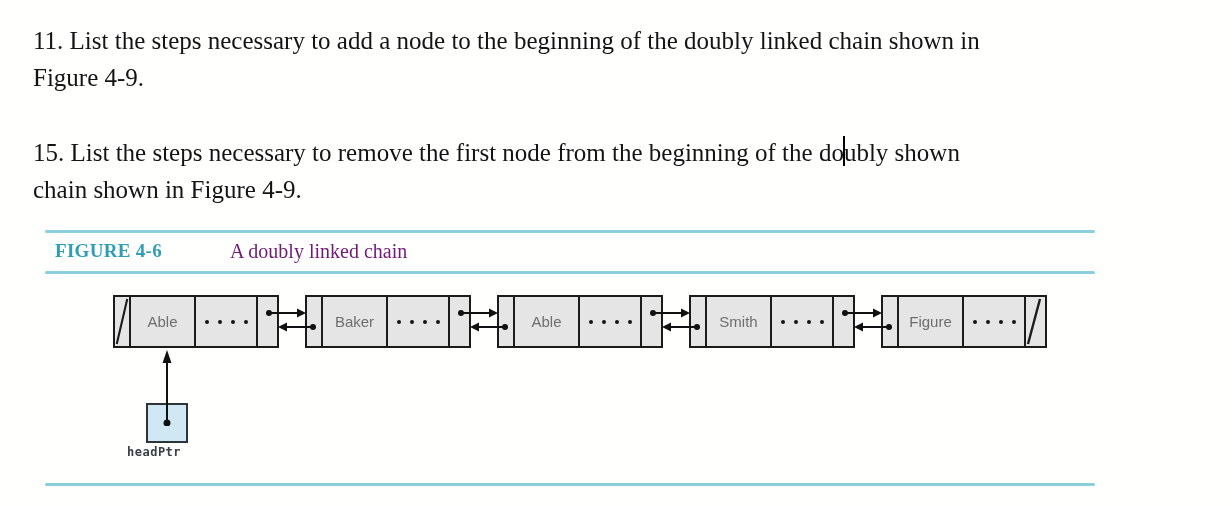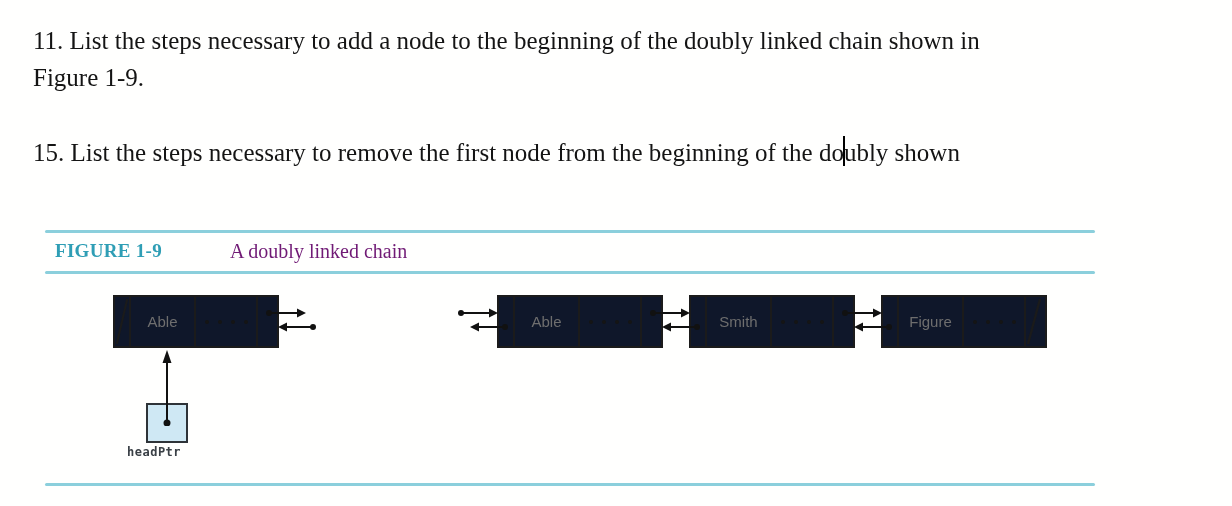--- a/index.html
+++ b/index.html
@@ -14,21 +14,21 @@
   .caret{display:inline-block;width:2px;height:30px;background:#000;vertical-align:-5px;margin:0 -1px;}
   
   .rule{position:absolute;left:45px;width:1050px;height:3px;background:#8bcfdc;border-radius:2px;}
   #rule-top{top:230px;}
   #rule-mid{top:271px;}
   #rule-bottom{top:483px;}
   #fig-label{position:absolute;left:55px;top:240px;font-size:19px;font-weight:bold;color:#2f9eb5;letter-spacing:.3px;}
   #fig-caption{position:absolute;left:230px;top:240px;font-size:20px;color:#701a75;}
   
   .node{
-    position:absolute;top:295px;width:166px;height:53px;background:#0f172a;
+    position:absolute;top:295px;width:166px;height:53px;background:#e5e5e5;
     border:2px solid #1b1b1b;box-sizing:border-box;display:flex;z-index:1;
   }
   .cell{height:100%;box-sizing:border-box;}
   .cell-ptr{width:16px;border-right:2px solid #1b1b1b;position:relative;}
   .cell-name{width:65px;border-right:2px solid #1b1b1b;display:flex;align-items:center;justify-content:center;
              font-family:"Liberation Sans",sans-serif;font-size:15px;color:#6e6e6e;}
   .cell-dots{width:62px;border-right:2px solid #1b1b1b;display:flex;align-items:center;justify-content:center;gap:9px;}
   .cell-ptr-r{width:16px;position:relative;}
   .dot{width:4px;height:4px;border-radius:50%;background:#151515;}
   .slash{position:absolute;left:0;top:0;width:100%;height:100%;}
@@ -40,51 +40,63 @@
   #headptr-label{position:absolute;left:127px;top:445px;font-family:"DejaVu Sans Mono",monospace;
                  font-size:12px;font-weight:600;color:#3a4046;letter-spacing:.5px;}
 </style>
 </head>
 <body>
 
 <div id="canvas">
 
   <div class="prob" id="prob11">
     <div>11. List the steps necessary to add a node to the beginning of the doubly linked chain shown in</div>
-    <div>Figure 1-9.</div>
+    <div>Figure 4-9.</div>
   </div>
 
   <div class="prob" id="prob12">
     <div>
       <span>15. List the steps necessary to remove the first node from the beginning of the do</span><span class="caret"></span><span>ubly shown</span>
     </div>
+    <div>chain shown in Figure 4-9.</div>
   </div>
 
   <div class="rule" id="rule-top"></div>
-  <div id="fig-label">FIGURE 1-9</div>
+  <div id="fig-label">FIGURE 4-6</div>
   <div id="fig-caption">A doubly linked chain</div>
   <div class="rule" id="rule-mid"></div>
   <div class="rule" id="rule-bottom"></div>
 
   <div class="node" style="left:113px">
     <div class="cell cell-ptr">
       <svg class="slash" viewBox="0 0 16 49" preserveAspectRatio="none">
           <line x1="2" y1="47" x2="14" y2="2" stroke="#1b1b1b" stroke-width="2.4"></line>
         </svg>
     </div>
     <div class="cell cell-name">Able</div>
     <div class="cell cell-dots">
         <span class="dot"></span>
         <span class="dot"></span>
         <span class="dot"></span>
         <span class="dot"></span>
       </div>
     <div class="cell cell-ptr-r"></div>
   </div>
 
+  <div class="node" style="left:305px">
+    <div class="cell cell-ptr"></div>
+    <div class="cell cell-name">Baker</div>
+    <div class="cell cell-dots">
+        <span class="dot"></span>
+        <span class="dot"></span>
+        <span class="dot"></span>
+        <span class="dot"></span>
+      </div>
+    <div class="cell cell-ptr-r"></div>
+  </div>
 
   <div class="node" style="left:497px">
     <div class="cell cell-ptr"></div>
     <div class="cell cell-name">Able</div>
     <div class="cell cell-dots">
         <span class="dot"></span>
         <span class="dot"></span>
         <span class="dot"></span>
         <span class="dot"></span>
       </div>

